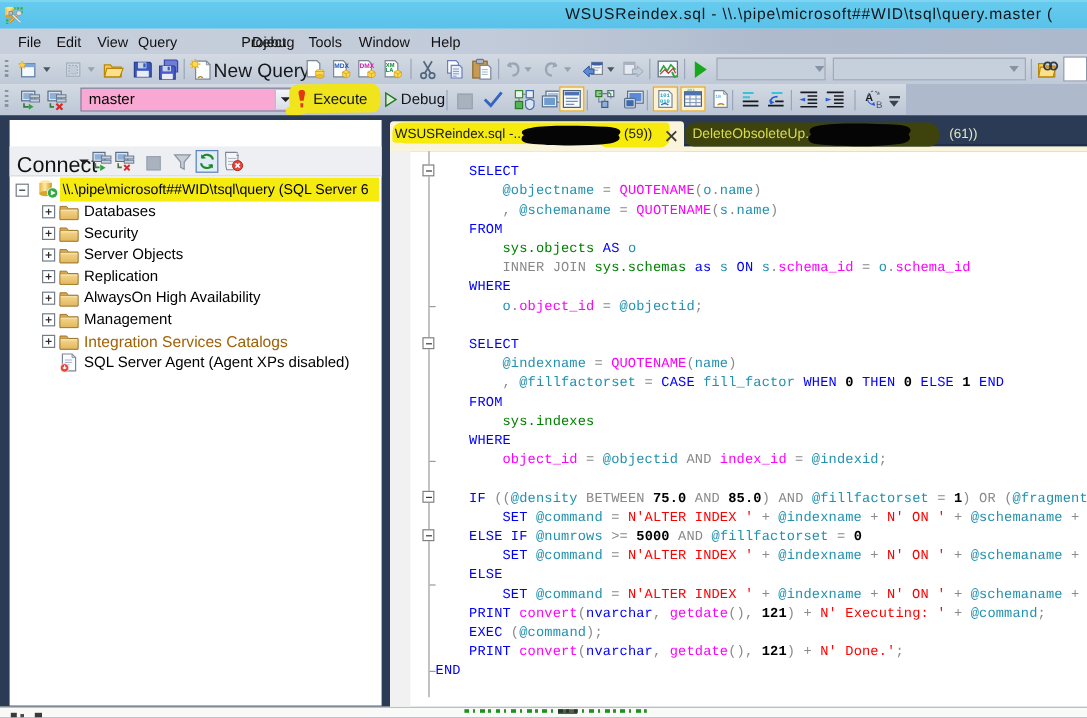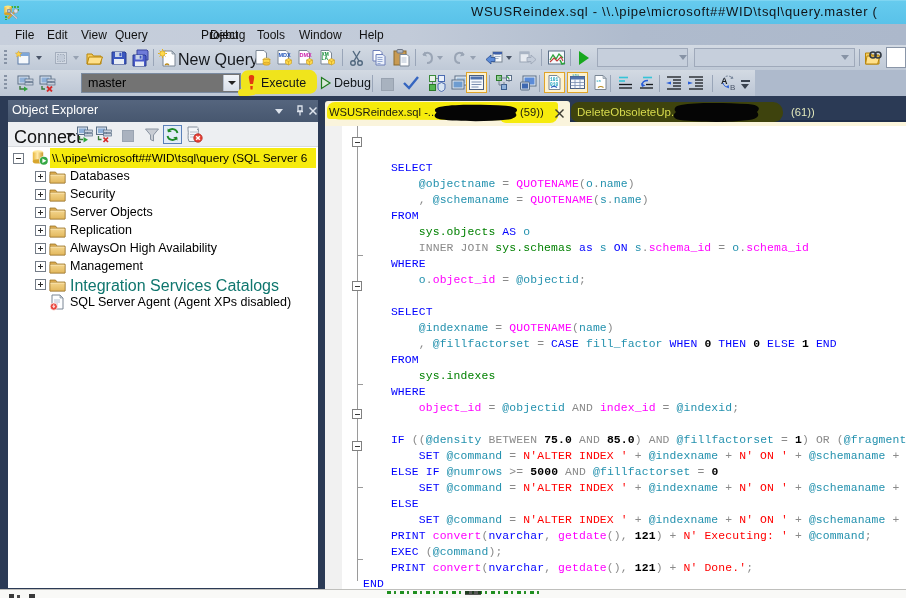--- a/index.html
+++ b/index.html
@@ -261,21 +261,21 @@
   <rect x="3.5" y="3.5" width="8" height="5" fill="#8FB0D8"></rect>
   <rect x="9" y="5" width="8" height="2.5" fill="#C8D0DC" stroke="#5A6E86" stroke-width=".7"></rect>
   <rect x="9" y="8.5" width="8" height="2.5" fill="#C8D0DC" stroke="#5A6E86" stroke-width=".7"></rect>
   <path d="M4 12 v3 h3" fill="none" stroke="#3A7A3A" stroke-width="1.4"></path>
   <g stroke="#D42B2B" stroke-width="1.8">
       <path d="M9 12.5 l5 5"></path>
       <path d="M14 12.5 l-5 5"></path>
     </g>
 </svg>
 
-<div class="abs" style="left:81px;top:73px;width:160px;height:20px;background:#737373;border:1px solid #7A8AA0;box-sizing:border-box;">
+<div class="abs" style="left:67px;top:73px;width:180px;height:20px;background:#f9a8d4;border:1px solid #7A8AA0;box-sizing:border-box;">
   <div style="position:absolute;left:6px;top:2px;font-size:12.5px;color:#000;">master</div>
   <div style="position:absolute;right:1px;top:1px;width:15px;height:16px;background:linear-gradient(#F2F5F9,#D8DFE9);border-left:1px solid #B6BfCC;"></div>
   <div style="position:absolute;right:4px;top:7px;width:0;height:0;border-left:4px solid transparent;border-right:4px solid transparent;border-top:4px solid #222;"></div>
 </div>
 
 <div class="abs" style="left:241px;top:70px;width:76px;height:24px;background:#F0E41C;border-radius:7px 8px 7px 9px;transform:rotate(-.6deg);"></div>
 <div class="abs" style="left:238px;top:88px;width:18px;height:8px;background:#F2E51E;border-radius:4px;transform:rotate(-8deg);"></div>
 <svg class="abs" style="left:247px;top:74px;" width="9" height="18" viewBox="0 0 9 18">
   <path d="M4.5 1 C7 1 7.6 2.5 7 5 L6 10 H3 L2 5 C1.4 2.5 2 1 4.5 1z" fill="#E23A10"></path>
   <path d="M3.2 12 h2.6 l-.3 3.5 h-2 z" fill="#E23A10"></path>
@@ -423,35 +423,20 @@
     <defs>
       <linearGradient id="fg" x1="0" y1="0" x2="0" y2="1">
         <stop offset="0" stop-color="#F4D68E"></stop>
         <stop offset="1" stop-color="#E2B75C"></stop>
       </linearGradient>
     </defs>
   </svg>
 
 <div class="abs" style="left:8px;top:100px;width:310px;height:488px;background:#FFF;">
 
-  <div class="abs" style="left:0;top:0;width:310px;height:22px;background:linear-gradient(#55657E,#47576F);">
-    <div class="abs" style="left:4px;top:3px;font-size:12.5px;color:#FFF;">Object Explorer</div>
-    <div class="abs" style="left:267px;top:9px;width:0;height:0;border-left:4.5px solid transparent;border-right:4.5px solid transparent;border-top:5px solid #DDE3EC;"></div>
-    <svg class="abs" style="left:286px;top:4px;" width="12" height="14" viewBox="0 0 12 14">
-      <g stroke="#DDE3EC" stroke-width="1.3" fill="none">
-          <path d="M4 2 h4 v5 h-4 z M3 7.5 h6 M6 7.5 v4"></path>
-        </g>
-    </svg>
-    <svg class="abs" style="left:300px;top:6px;" width="11" height="11" viewBox="0 0 11 11">
-      <g stroke="#DDE3EC" stroke-width="1.5">
-          <path d="M1.5 1.5 l7 7"></path>
-          <path d="M8.5 1.5 l-7 7"></path>
-        </g>
-    </svg>
-  </div>
 
   <div class="abs" style="left:0;top:22px;width:310px;height:25px;background:#EDEFF2;border-bottom:1px solid #D8DBDF;box-sizing:border-box;">
     <div class="abs" style="left:6px;top:5px;font-size:18px;color:#111;">Connect</div>
     <div class="abs" style="left:58px;top:11px;width:0;height:0;border-left:4px solid transparent;border-right:4px solid transparent;border-top:4px solid #222;"></div>
     <svg class="abs" style="left:68px;top:3px;" width="19" height="19" viewBox="0 0 19 19">
       <rect x="1.5" y="2" width="10" height="7.5" fill="#DCE4EE" stroke="#5A6E86"></rect>
       <rect x="3" y="3.5" width="7" height="4.5" fill="#8FB0D8"></rect>
       <rect x="8.5" y="5" width="8" height="2.5" fill="#C8D0DC" stroke="#5A6E86" stroke-width=".7"></rect>
       <rect x="8.5" y="8.5" width="8" height="2.5" fill="#C8D0DC" stroke="#5A6E86" stroke-width=".7"></rect>
       <path d="M3.5 11 v3.5 h3.5" fill="none" stroke="#3A7A3A" stroke-width="1.3"></path>
@@ -580,21 +565,21 @@
 <div class="abs" style="left:70px;top:259px;font-size:12.5px;color:#000;">Management</div>
 <div class="abs" style="left:35px;top:279px;width:11px;height:11px;background:#FFF;border:1px solid #747C87;box-sizing:border-box;">
     <div style="position:absolute;left:2px;top:4px;width:5px;height:1px;background:#2B2B2B;"></div>
     <div style="position:absolute;left:4px;top:2px;width:1px;height:5px;background:#2B2B2B;"></div>
   </div>
 <svg class="abs" style="left:49px;top:278px;" width="17" height="14" viewBox="0 0 17 14">
   <path d="M1 2 h5.5 l1.5 2 H16 v9 H1 z" fill="#D9A94E" stroke="#9A7428" stroke-width=".8"></path>
   <path d="M1 4.5 h15 v8.5 H1z" fill="url(#fg)" stroke="#9A7428" stroke-width=".6"></path>
   <path d="M1.6 5.2 h13.8" stroke="#F8E0A8" stroke-width="1.2"></path>
 </svg>
-<div class="abs" style="left:70px;top:277px;font-size:16px;color:#0f766e;">Integration Services Catalogs</div>
+<div class="abs" style="left:70px;top:277px;font-size:13px;color:#a16207;">Integration Services Catalogs</div>
 <svg class="abs" style="left:49px;top:294px;" width="16" height="17" viewBox="0 0 16 17">
   <path d="M3 1 h8 l3 3 v11 H3 z" fill="#FDFEFF" stroke="#7A8694"></path>
   <path d="M11 1 l3 3 h-3 z" fill="#C9D2DC" stroke="#7A8694" stroke-width=".6"></path>
   <g stroke="#9FB0C4" stroke-width=".8">
       <path d="M5 6 h6"></path>
       <path d="M5 8 h6"></path>
       <path d="M5 10 h4"></path>
     </g>
   <circle cx="4.8" cy="12.6" r="3.6" fill="#E8453C" stroke="#FFF" stroke-width=".7"></circle>
   <path d="M4.8 10.4 v3 m0 0 l-1.4-1.2 m1.4 1.2 l1.4-1.2" stroke="#FFF" stroke-width="1" fill="none"></path>
@@ -646,21 +631,21 @@
     <div style="position:absolute;left:1.5px;top:3.5px;width:5px;height:1px;background:#3A3A3A;"></div>
   </div>
 <div class="abs" style="left:352px;top:409px;width:10px;height:10px;background:#FFF;border:1px solid #808080;box-sizing:border-box;">
     <div style="position:absolute;left:1.5px;top:3.5px;width:5px;height:1px;background:#3A3A3A;"></div>
   </div>
 <div class="abs" style="left:352px;top:441px;width:10px;height:10px;background:#FFF;border:1px solid #808080;box-sizing:border-box;">
     <div style="position:absolute;left:1.5px;top:3.5px;width:5px;height:1px;background:#3A3A3A;"></div>
   </div>
 
 <div class="abs" style="left:363px;top:136px;width:543px;height:454px;overflow:hidden;">
-<pre style="font:11.4px/16px 'Liberation Mono',monospace;letter-spacing:.13px;color:#000;margin-top:24px;">&nbsp;&nbsp;&nbsp;&nbsp;<i class="k">SELECT</i>
+<pre style="font:11.4px/16px 'Liberation Mono',monospace;letter-spacing:.13px;color:#000;">&nbsp;&nbsp;&nbsp;&nbsp;<i class="k">SELECT</i>
 &nbsp;&nbsp;&nbsp;&nbsp;&nbsp;&nbsp;&nbsp;&nbsp;<i class="v">@objectname</i> <i class="o">=</i> <i class="m">QUOTENAME</i><i class="o">(</i><i class="v">o</i><i class="o">.</i><i class="v">name</i><i class="o">)</i>
 &nbsp;&nbsp;&nbsp;&nbsp;&nbsp;&nbsp;&nbsp;&nbsp;<i class="o">,</i> <i class="v">@schemaname</i> <i class="o">=</i> <i class="m">QUOTENAME</i><i class="o">(</i><i class="v">s</i><i class="o">.</i><i class="v">name</i><i class="o">)</i>
 &nbsp;&nbsp;&nbsp;&nbsp;<i class="k">FROM</i>
 &nbsp;&nbsp;&nbsp;&nbsp;&nbsp;&nbsp;&nbsp;&nbsp;<i class="g">sys.objects</i> <i class="k">AS</i> <i class="v">o</i>
 &nbsp;&nbsp;&nbsp;&nbsp;&nbsp;&nbsp;&nbsp;&nbsp;<i class="o">INNER JOIN</i> <i class="g">sys.schemas</i> <i class="k">as</i> <i class="v">s</i> <i class="k">ON</i> <i class="v">s</i><i class="o">.</i><i class="m">schema_id</i> <i class="o">=</i> <i class="v">o</i><i class="o">.</i><i class="m">schema_id</i>
 &nbsp;&nbsp;&nbsp;&nbsp;<i class="k">WHERE</i>
 &nbsp;&nbsp;&nbsp;&nbsp;&nbsp;&nbsp;&nbsp;&nbsp;<i class="v">o</i><i class="o">.</i><i class="m">object_id</i> <i class="o">=</i> <i class="v">@objectid</i><i class="o">;</i>
 
 &nbsp;&nbsp;&nbsp;&nbsp;<i class="k">SELECT</i>
 &nbsp;&nbsp;&nbsp;&nbsp;&nbsp;&nbsp;&nbsp;&nbsp;<i class="v">@indexname</i> <i class="o">=</i> <i class="m">QUOTENAME</i><i class="o">(</i><i class="v">name</i><i class="o">)</i>

